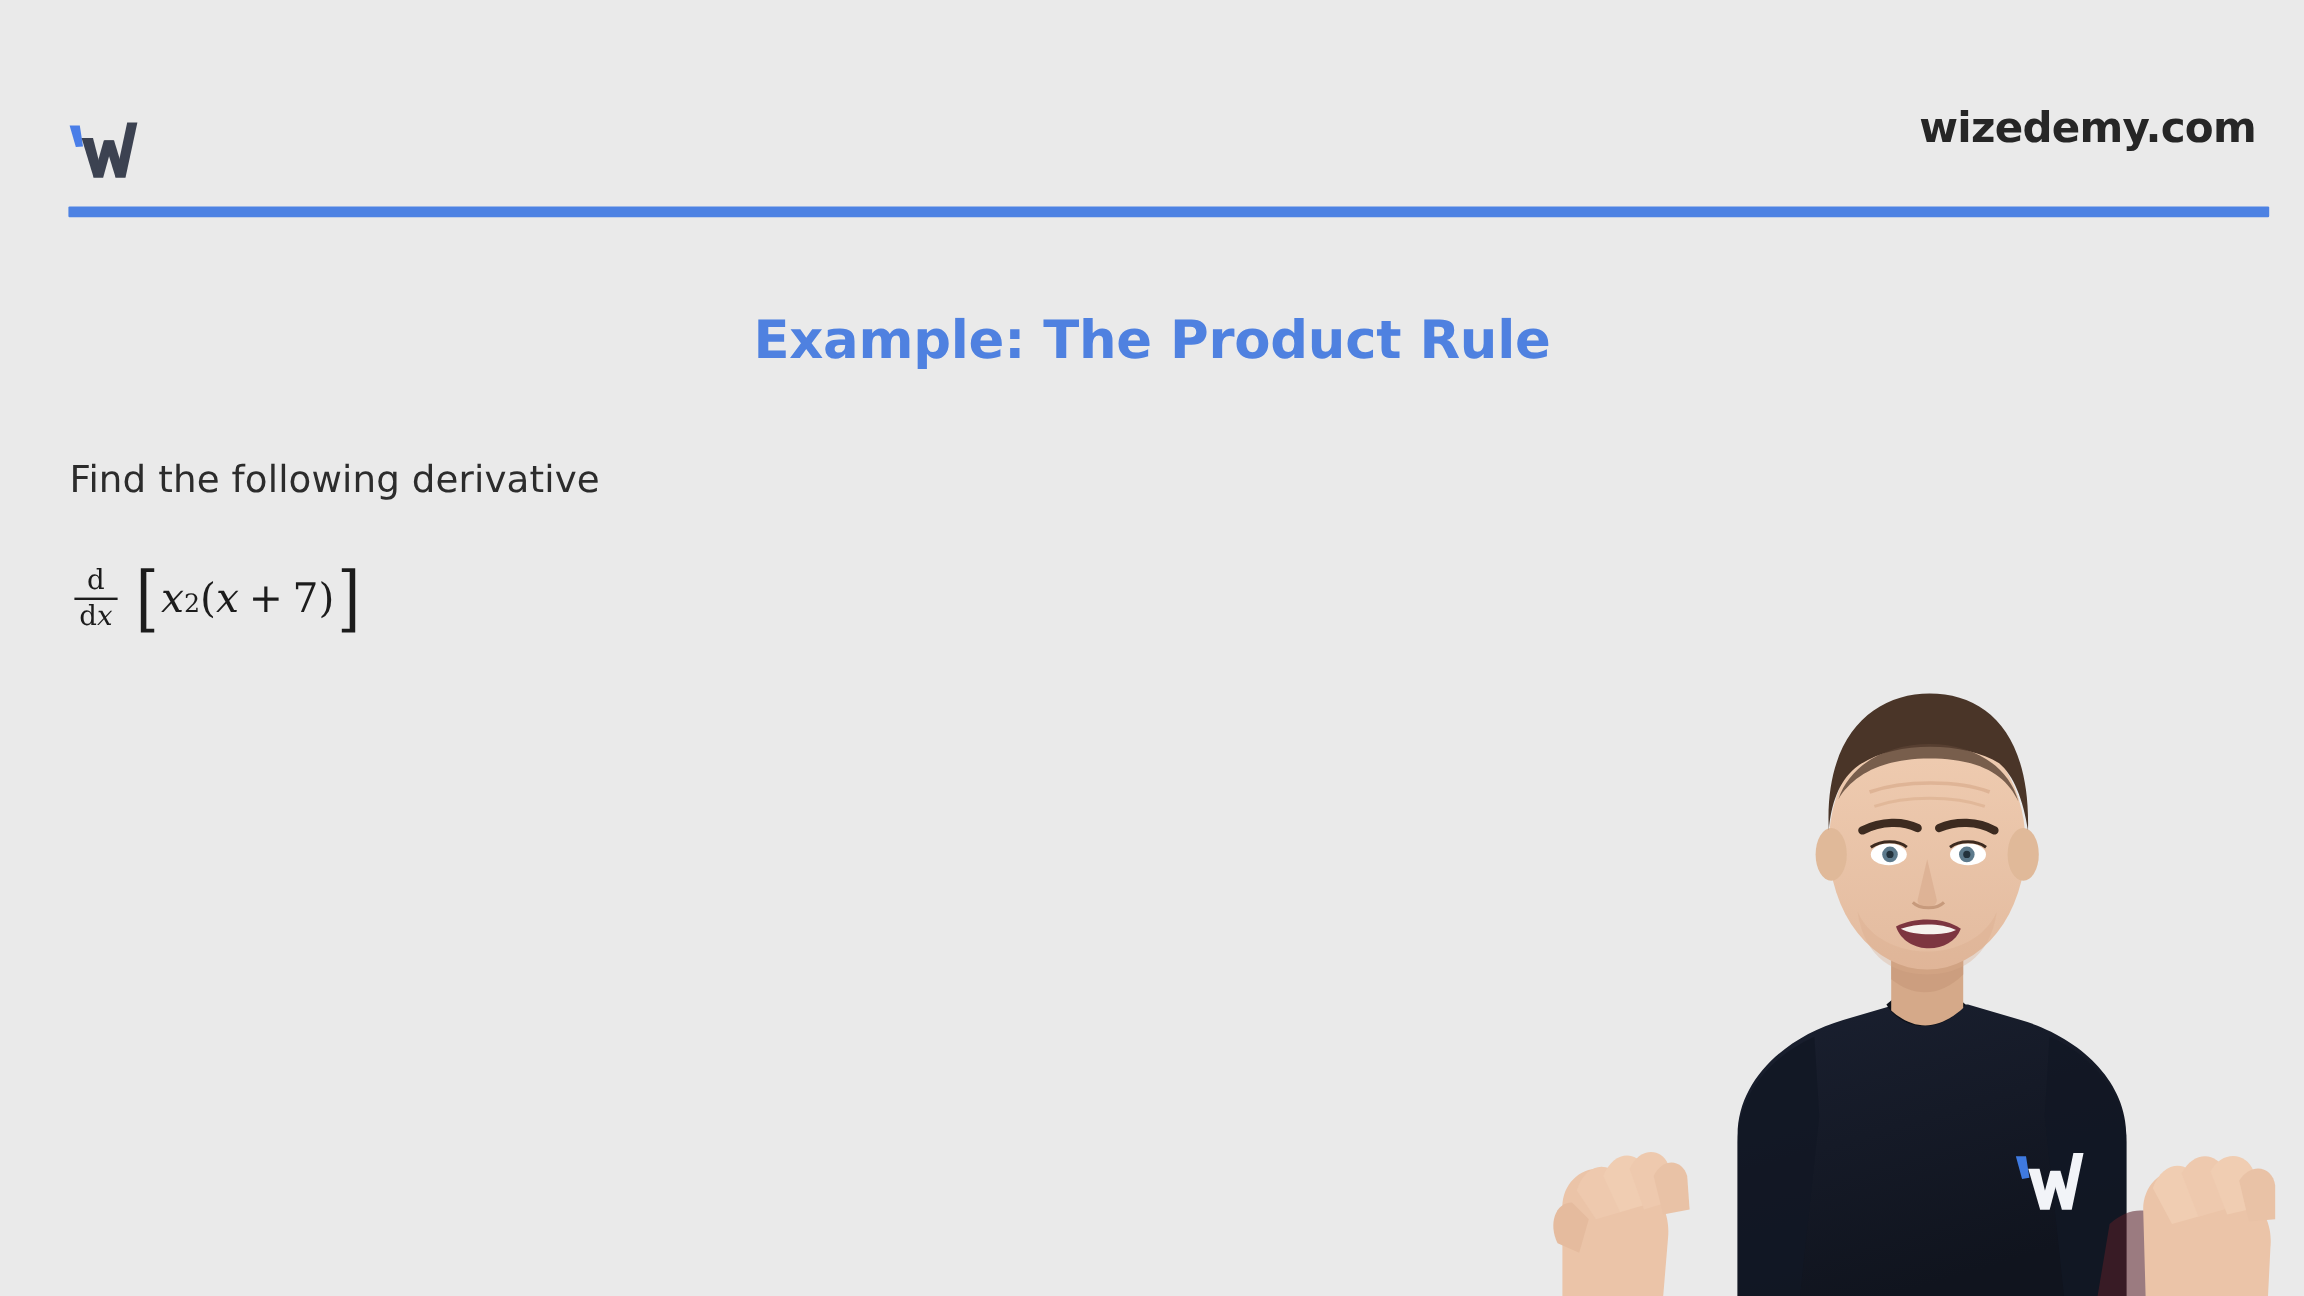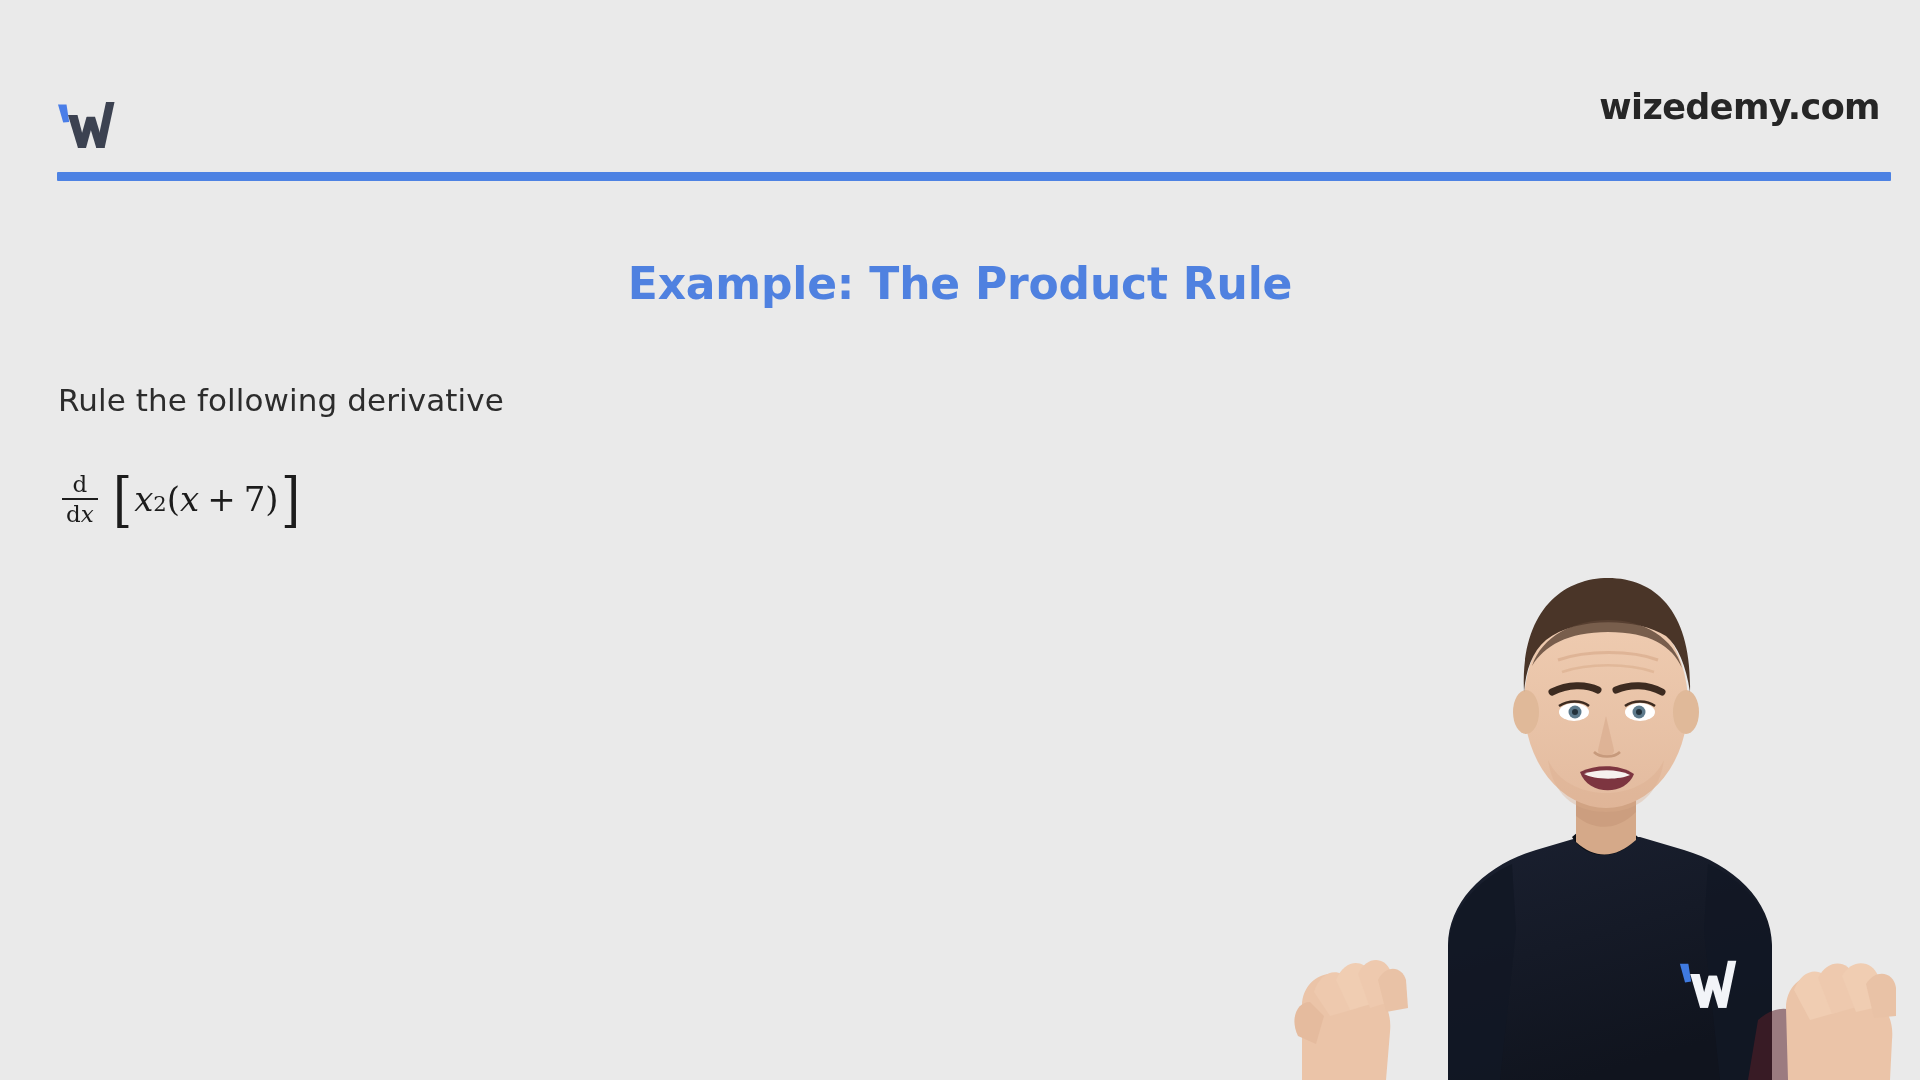--- a/index.html
+++ b/index.html
@@ -183,21 +183,21 @@
 
         <path d="M40.2 52.0 L50.0 6.0 L58.5 6.0 L48.6 52.0 Z" fill="#3c4251"></path>
       </svg>
     </div>
 
     <div id="site-wordmark">wizedemy.com</div>
 
     <div id="header-rule"></div>
   </div>
 
-  <div id="prompt-text">Rule the following derivative</div>
+  <div id="prompt-text">Find the following derivative</div>
 
   <div id="math-expression">
 
     <span class="frac">
       <span class="num mup">d</span>
       <span class="bar"></span>
       <span class="den"><span class="mup">d</span><span class="mi">x</span></span>
     </span>
 
     <span class="bracket">[</span>

